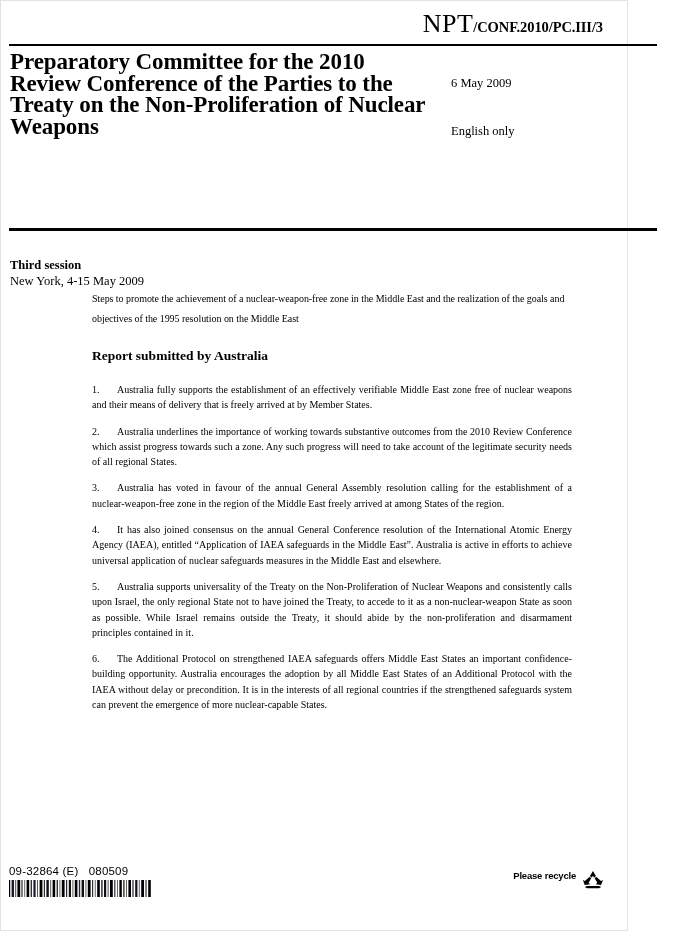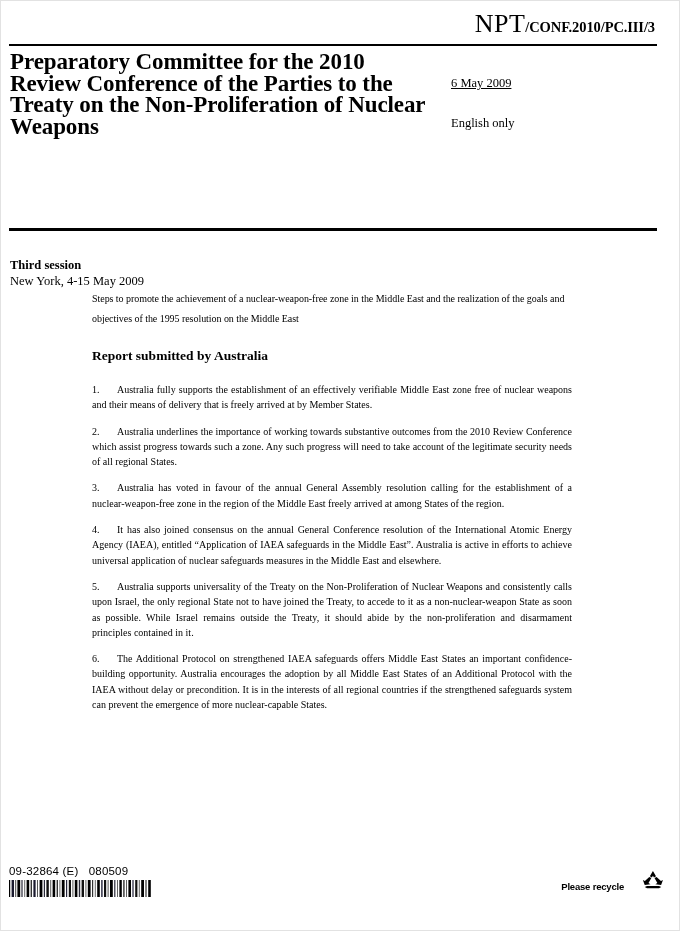--- a/index.html
+++ b/index.html
@@ -11,21 +11,21 @@
     width: 680px;
     height: 931px;
     position: relative;
     font-family: "Liberation Serif", "DejaVu Serif", serif;
     color: #000000;
     overflow: hidden;
   }
   .page {
     position: absolute;
     left: 0; top: 0;
-    width: 680px;
+    width: 628px;
     height: 931px;
     box-sizing: border-box;
     background: #fff;
     border: 1px solid #e2e2e2;
     padding-left: 12px;
   }
 
   
   .symbol-line {
     position: absolute;
@@ -79,21 +79,21 @@
     letter-spacing: -0.1px;
   }
   .masthead-meta {
     position: absolute;
     left: 450px;
     top: 74px;
     width: 210px;
     font-size: 12.5px;
     line-height: 16px;
   }
-  .masthead-meta .meta-date { margin: 0 0 24px 0; text-decoration: underline; }
+  .masthead-meta .meta-date { margin: 0 0 32px 0; }
   .masthead-meta .meta-lang { margin: 0; }
 
   
   .session {
     position: absolute;
     left: 9px;
     top: 234px;
     font-size: 12.5px;
     line-height: 15.5px;
     margin-top: 23px;
@@ -145,25 +145,25 @@
     margin: 0 0 3px 0;
     white-space: pre;
   }
   .barcode {
     height: 17px;
     width: 145px;
     display: block;
   }
   .footer-right {
     position: absolute;
-    right: 14px;
+    right: 22px;
     top: 869px;
     display: flex;
-    align-items: flex-end;
-    gap: 17px;
+    align-items: flex-start;
+    gap: 5px;
   }
   .recycle-text {
     font-family: "Liberation Sans", "DejaVu Sans", sans-serif;
     font-size: 9.5px;
     font-weight: bold;
     letter-spacing: -0.2px;
   }
   .recycle-icon { display: block; }
 </style>
 </head>

